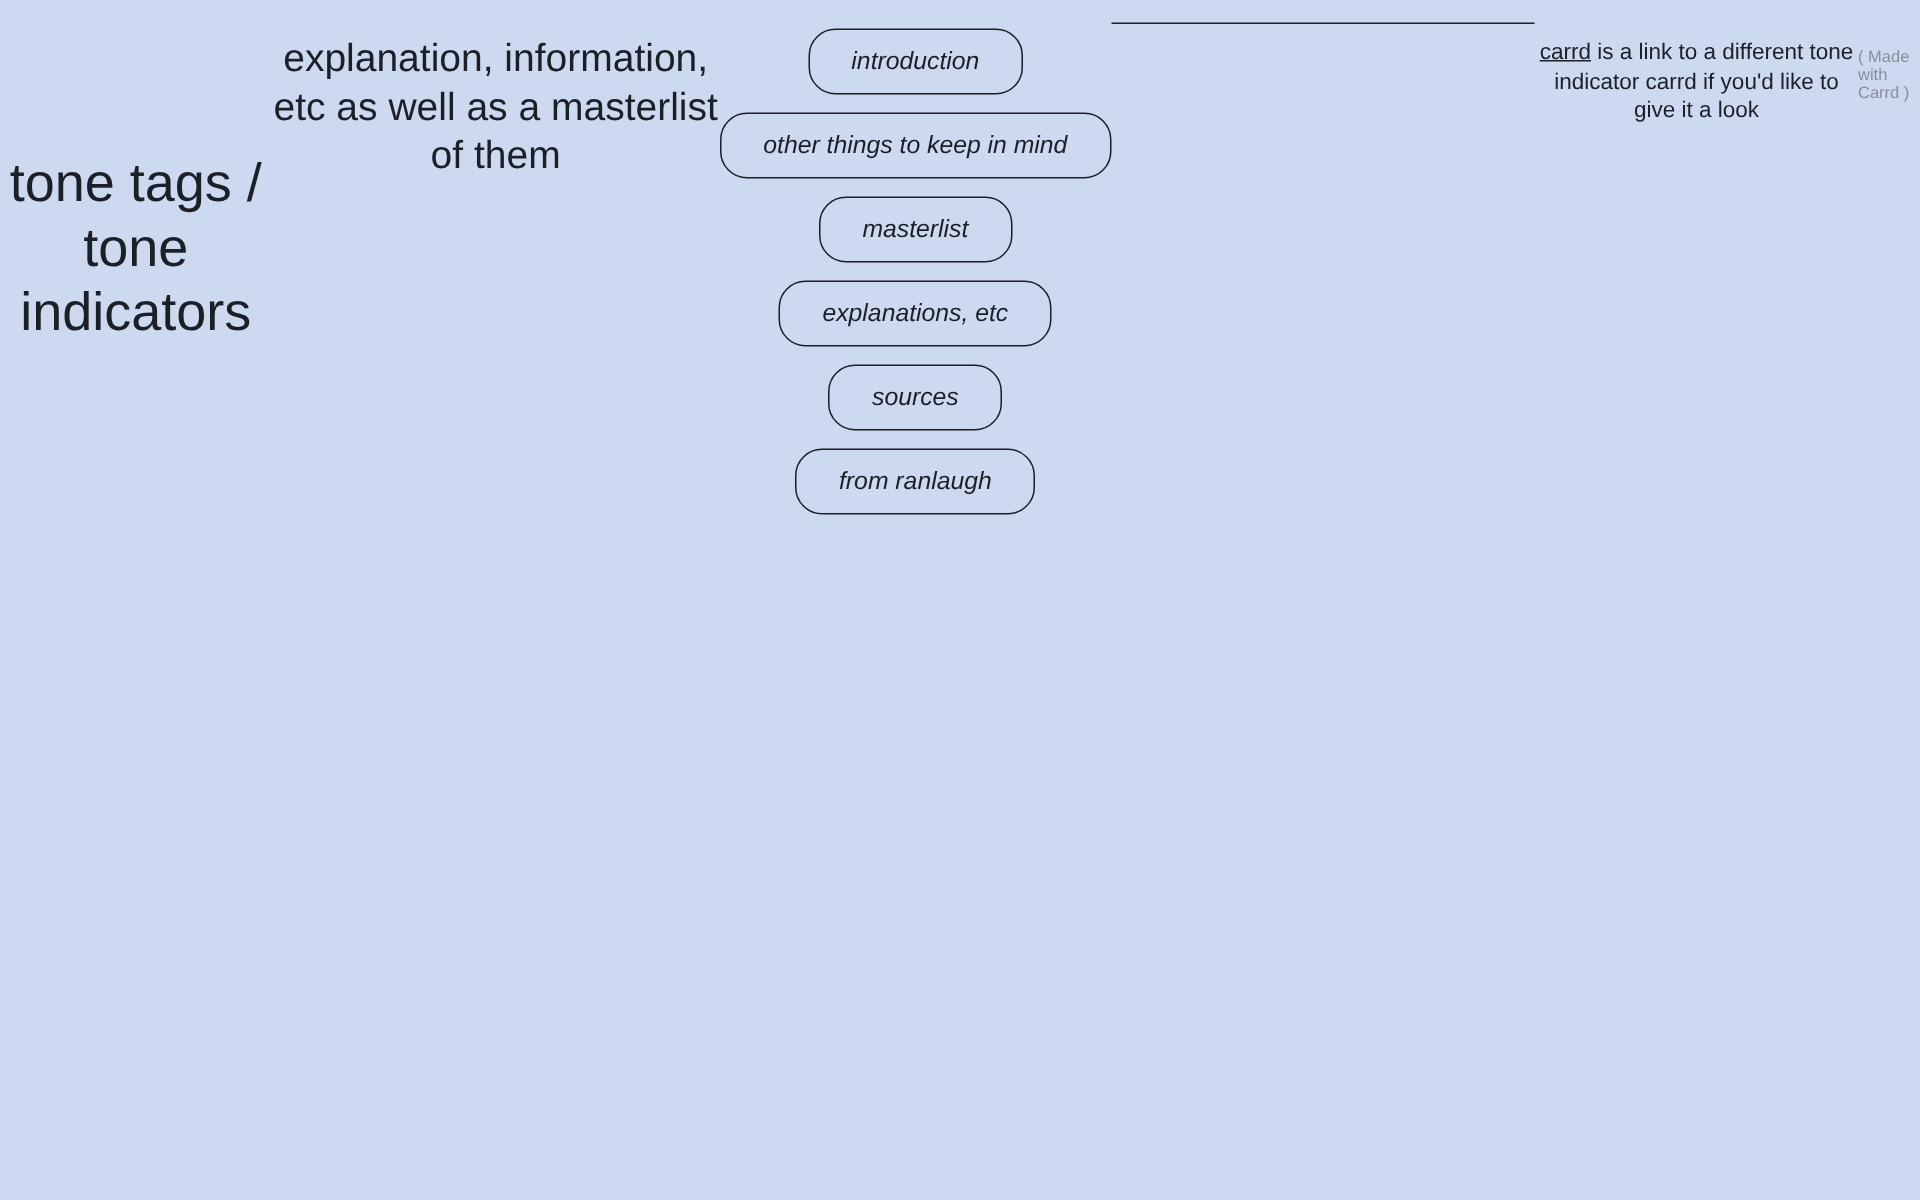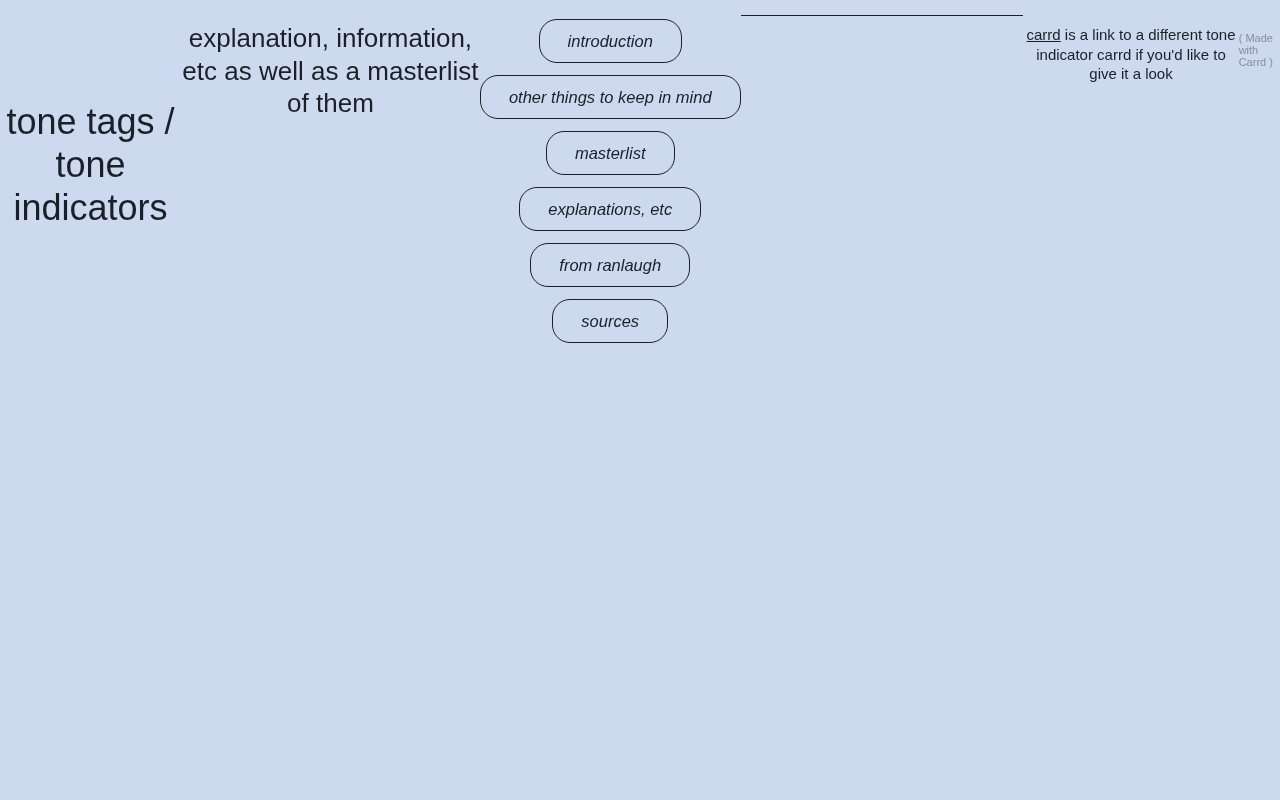--- a/index.html
+++ b/index.html
@@ -99,22 +99,22 @@
   <h1 class="title">tone tags / tone indicators</h1>
 
   <h2 class="subtitle">explanation, information, etc as well as a masterlist of them</h2>
 
 
   <div class="buttons">
     <button class="pill-button">introduction</button>
     <button class="pill-button">other things to keep in mind</button>
     <button class="pill-button">masterlist</button>
     <button class="pill-button">explanations, etc</button>
+    <button class="pill-button">sources</button>
     <button class="pill-button">from ranlaugh</button>
-    <button class="pill-button">sources</button>
   </div>
 
   <hr class="divider">
 
   <div class="footer-note">
     <a>carrd</a><span> is a link to a different tone indicator carrd if you'd like to give it a look</span>
   </div>
 
   <a class="carrd-badge">( Made with Carrd )</a>
 

